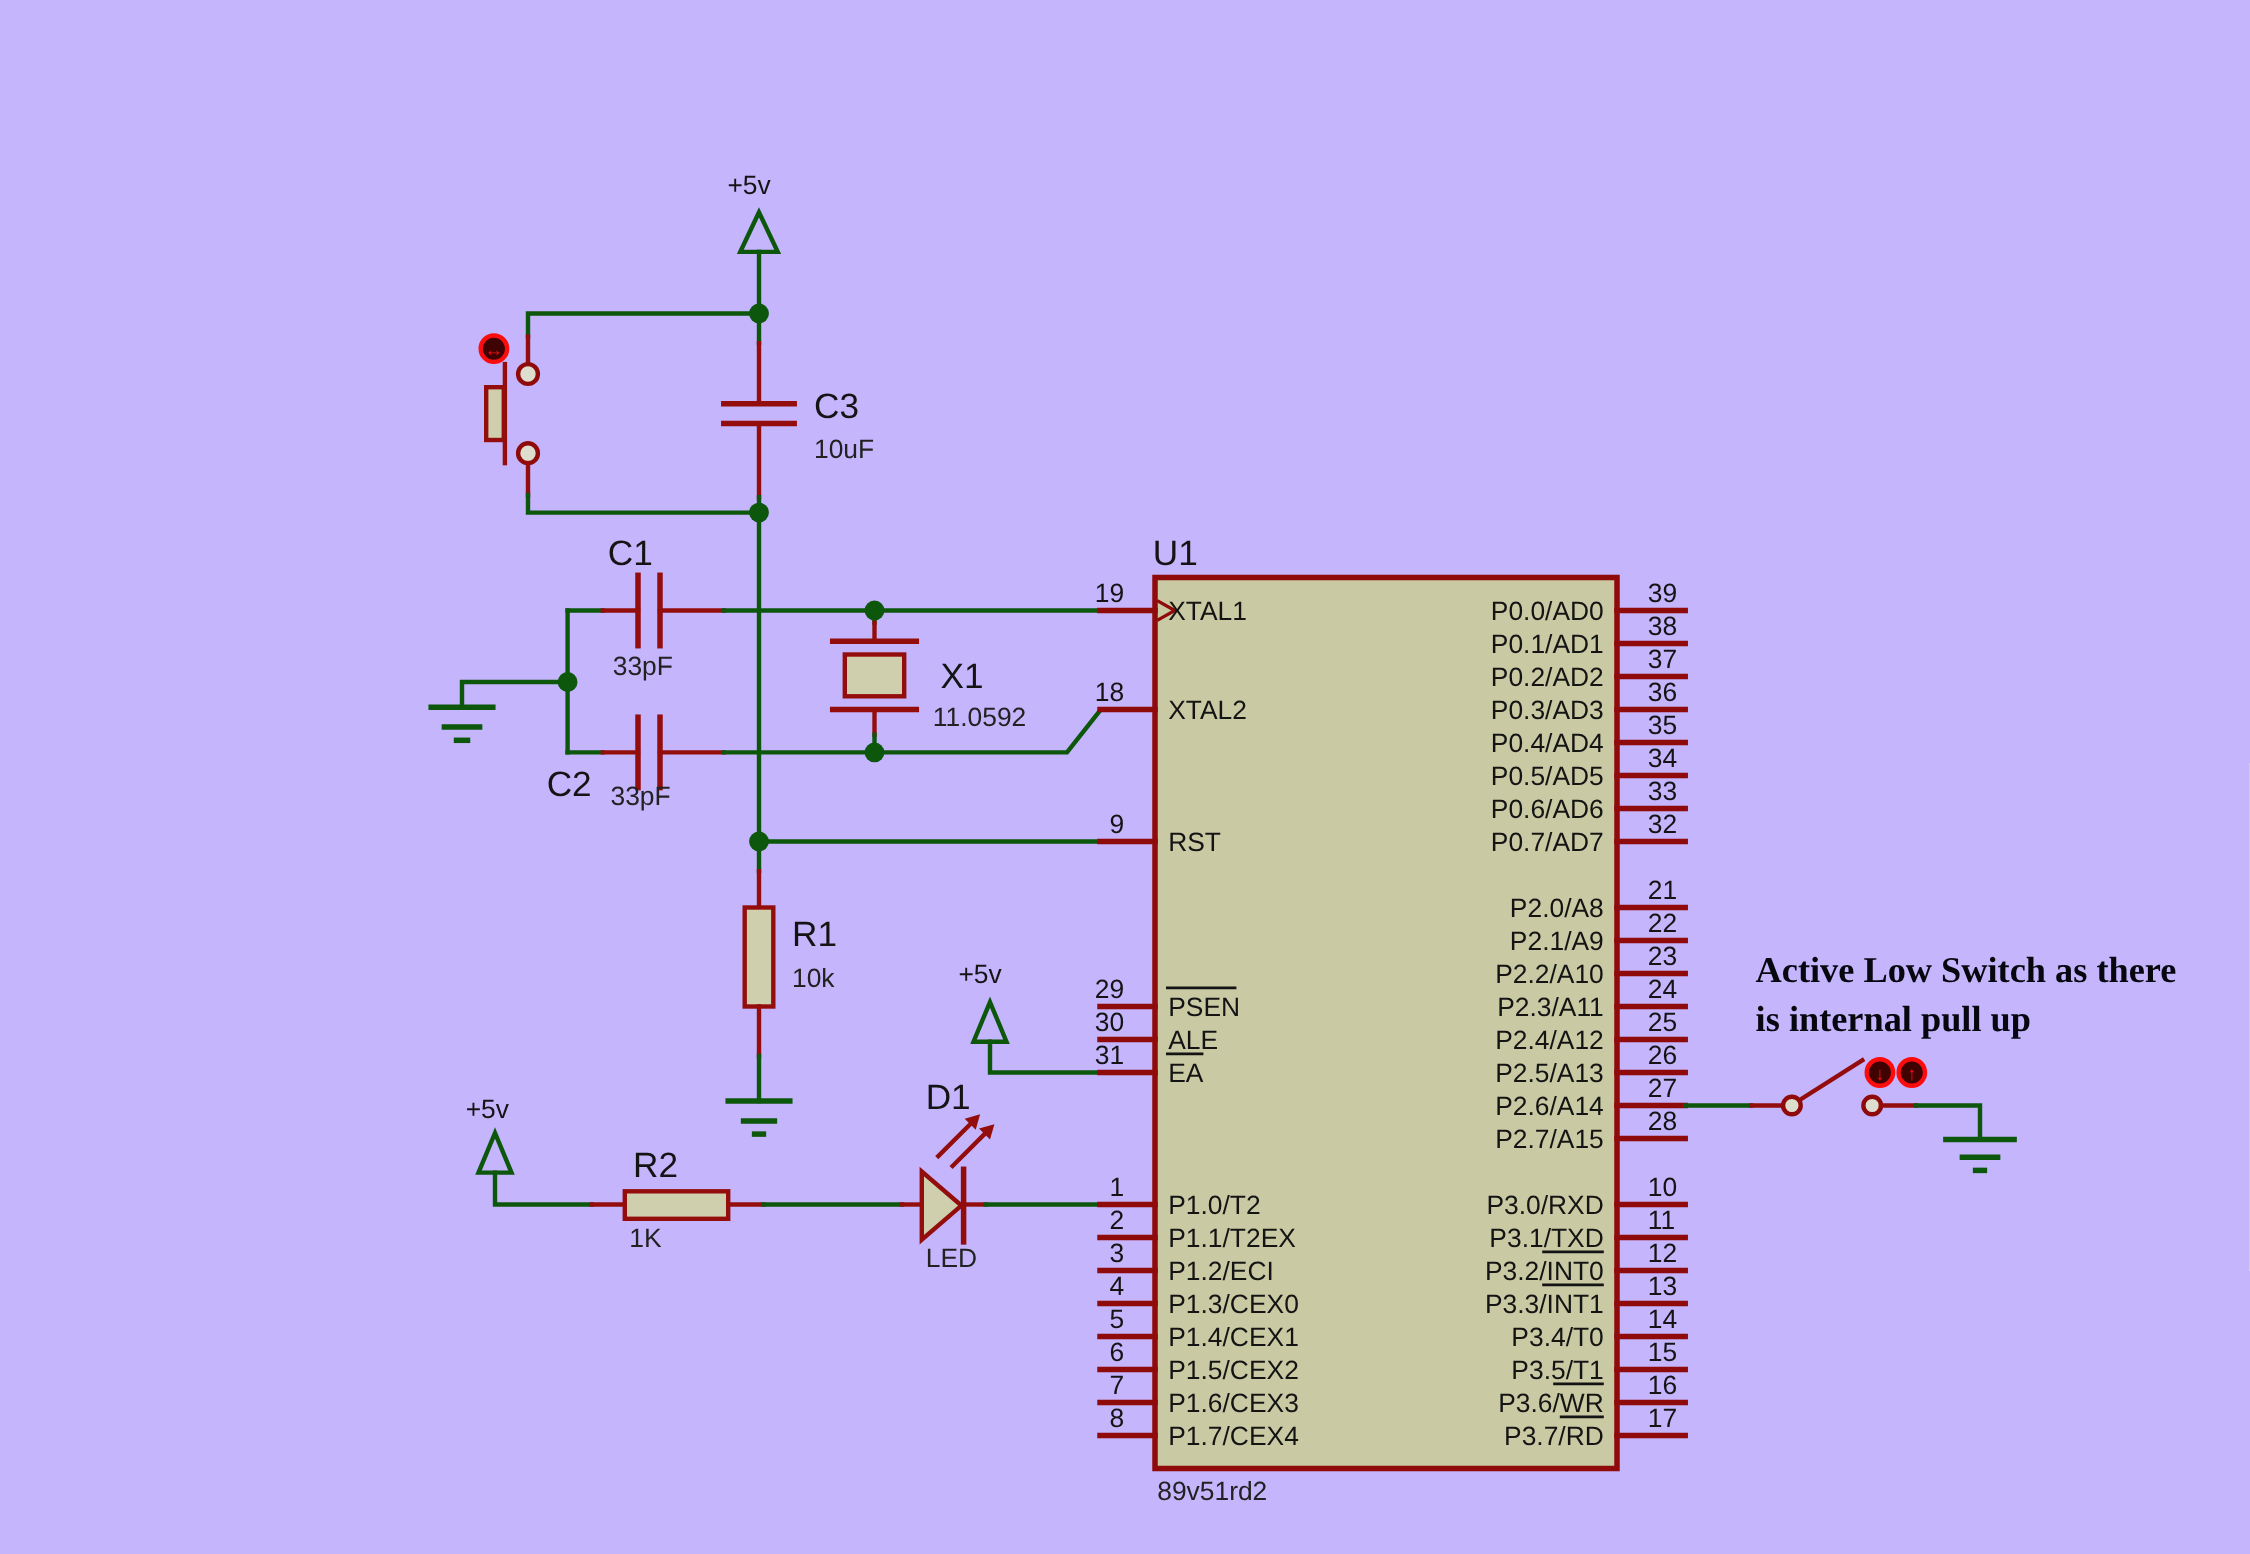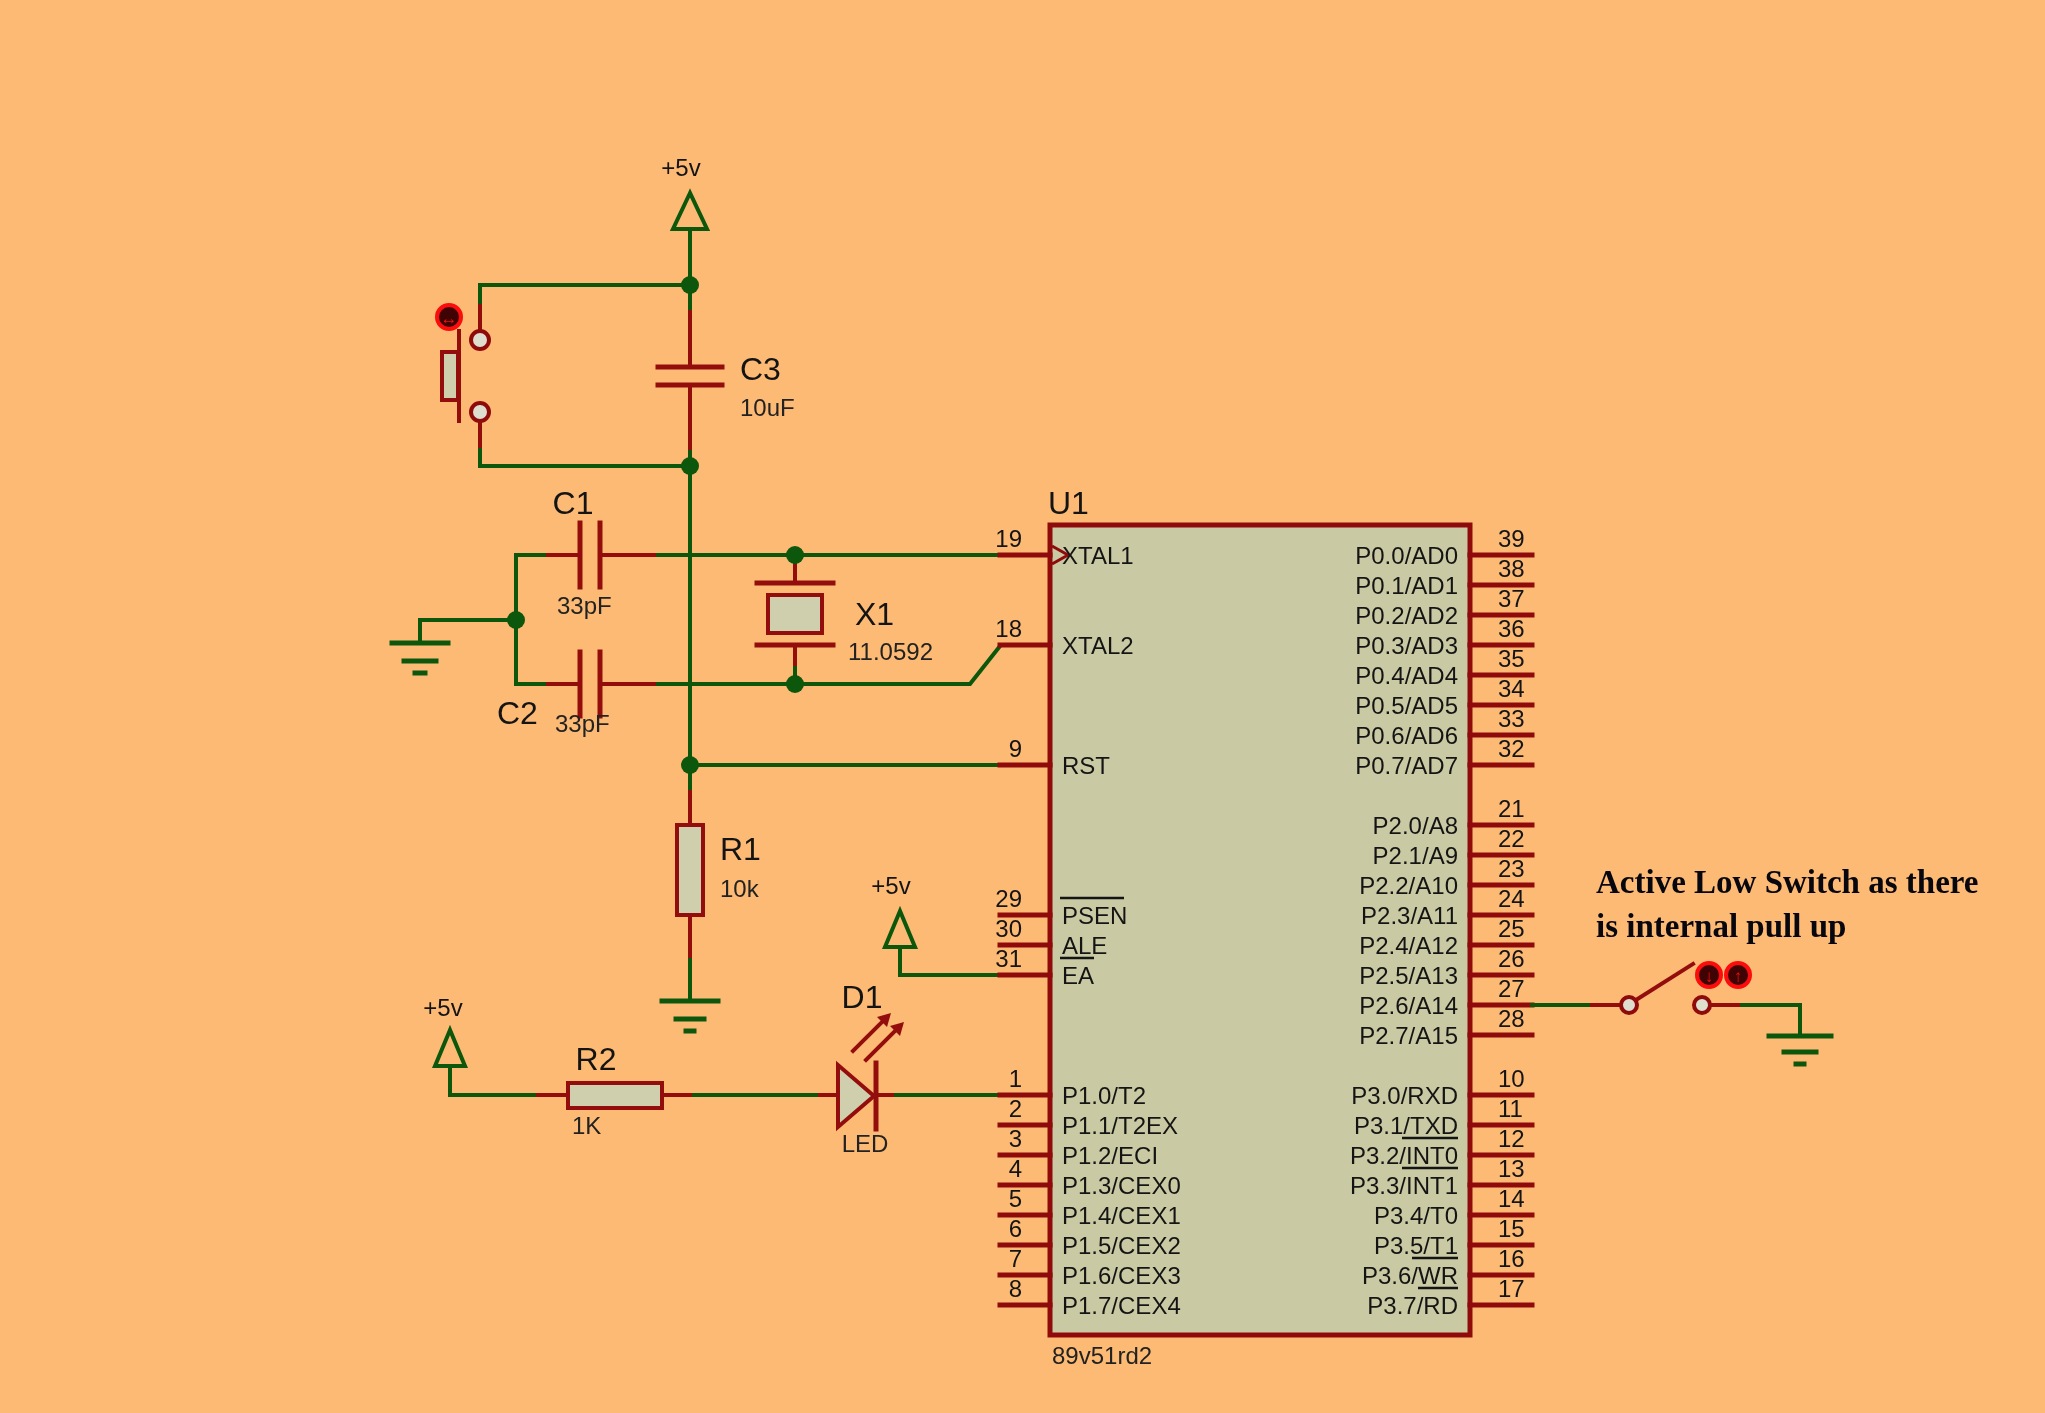--- a/index.html
+++ b/index.html
@@ -1,16 +1,16 @@
 <!DOCTYPE html>
 <html><head>
 <meta charset="utf-8">
 <style>
   html,body{margin:0;padding:0;background:#dedecf;}
-  .stage{position:relative;width:2045px;height:1413px;background:#fdba74;overflow:hidden;
+  .stage{position:relative;width:2045px;height:1413px;background:#c4b5fd;overflow:hidden;
          font-family:"Liberation Sans","DejaVu Sans",sans-serif;}
   svg{position:absolute;left:0;top:0;}
   
   .wg{stroke:#0c570c;stroke-width:4;fill:none;stroke-linecap:square;}
   .wr{stroke:#940d0d;stroke-width:4;fill:none;stroke-linecap:square;}
   .stub{stroke:#8f0b0b;stroke-width:5;fill:none;stroke-linecap:square;}
   .plate{stroke:#940d0d;stroke-width:5;fill:none;stroke-linecap:square;}
   .body{fill:#cfcfad;stroke:#940d0d;stroke-width:4;}
   .dot{fill:#0c570c;stroke:none;}
   .gnd{stroke:#0c570c;stroke-width:5;fill:none;stroke-linecap:square;}

